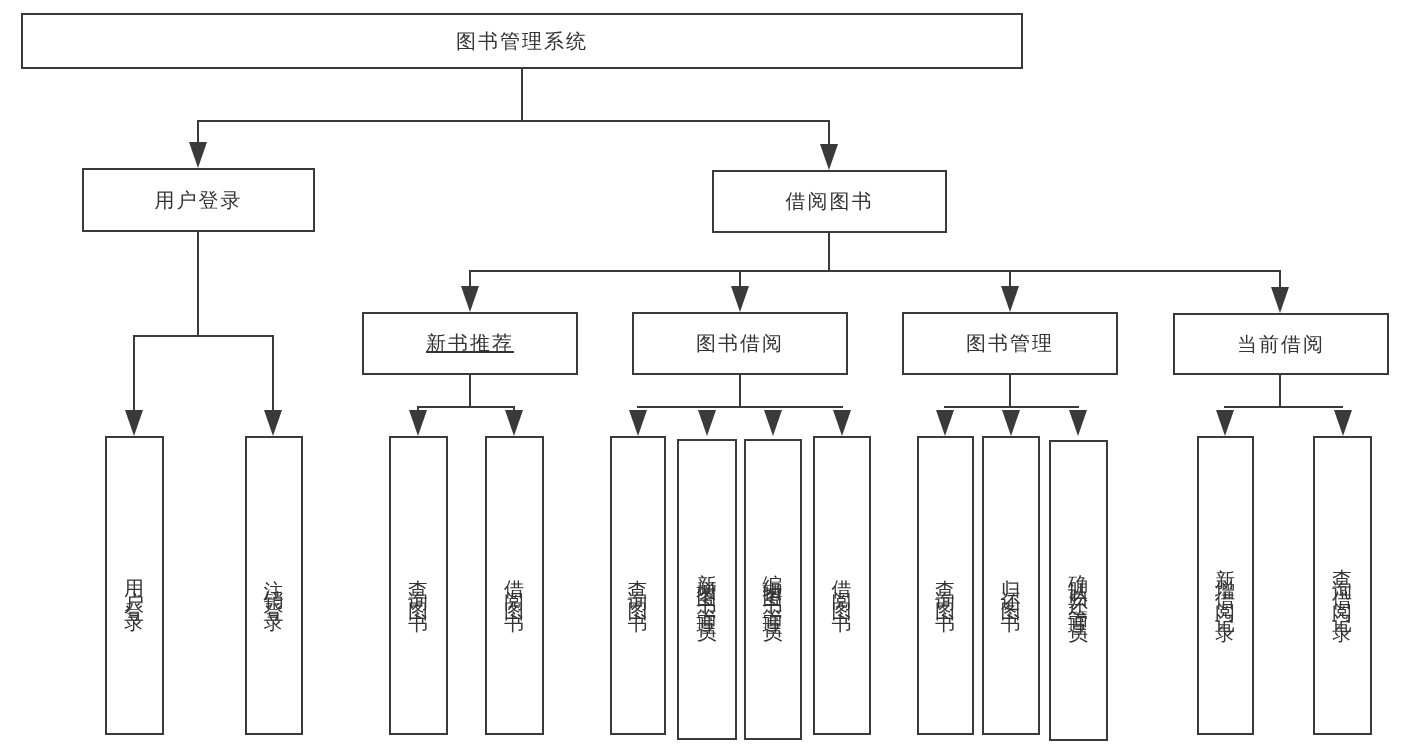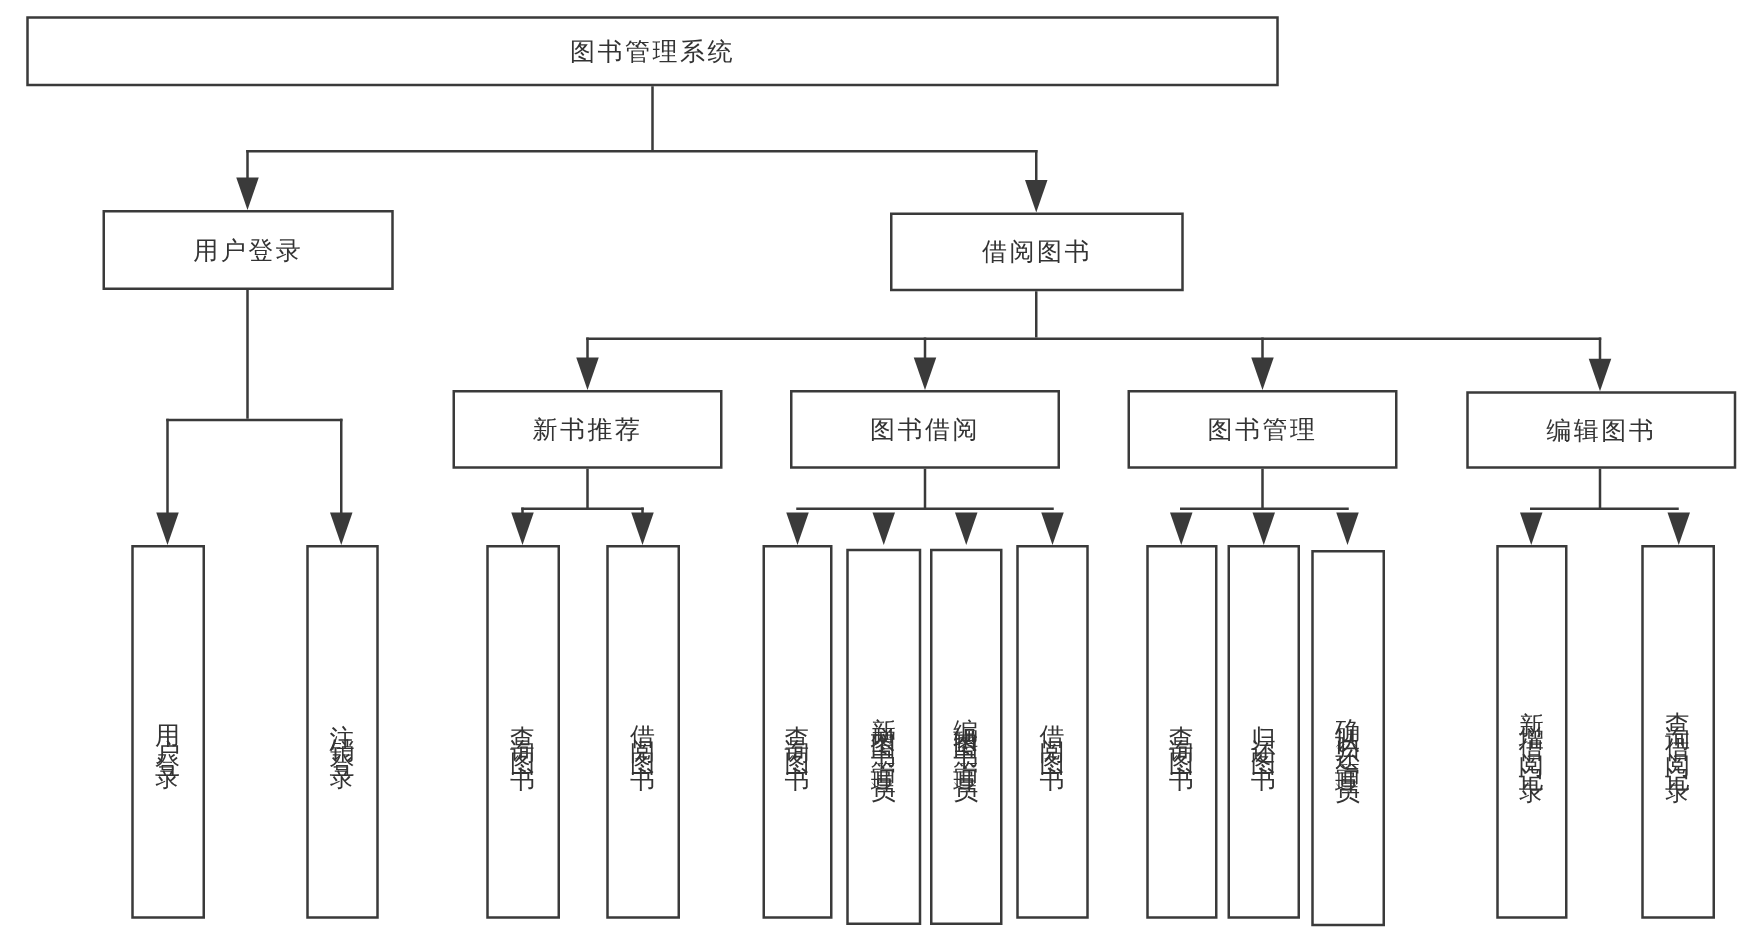--- a/index.html
+++ b/index.html
@@ -81,31 +81,31 @@
   <div class="hline" style="left:469px;top:270px;width:812px;"></div>
   <div class="vline" style="left:469px;top:270px;height:20px;"></div>
   <div class="arrow" style="left:461px;top:286px;"></div>
   <div class="vline" style="left:739px;top:270px;height:20px;"></div>
   <div class="arrow" style="left:731px;top:286px;"></div>
   <div class="vline" style="left:1009px;top:270px;height:20px;"></div>
   <div class="arrow" style="left:1001px;top:286px;"></div>
   <div class="vline" style="left:1279px;top:270px;height:20px;"></div>
   <div class="arrow" style="left:1271px;top:287px;"></div>
 
-  <div class="box hbox" style="left:362px;top:312px;width:216px;height:63px;">
+  <div class="box hbox" style="left:362px;top:312px;width:216px;height:63px;text-decoration:underline;">
     <span>新书推荐</span>
   </div>
   <div class="box hbox" style="left:632px;top:312px;width:216px;height:63px;justify-content:center;">
     <span>图书借阅</span>
   </div>
   <div class="box hbox" style="left:902px;top:312px;width:216px;height:63px;">
     <span>图书管理</span>
   </div>
   <div class="box hbox" style="left:1173px;top:313px;width:216px;height:62px;">
-    <span>编辑图书</span>
+    <span>当前借阅</span>
   </div>
 
   <div class="vline" style="left:469px;top:375px;height:33px;"></div>
   <div class="hline" style="left:417px;top:406px;width:98px;"></div>
   <div class="vline" style="left:417px;top:406px;height:8px;"></div>
   <div class="arrow" style="left:409px;top:410px;"></div>
   <div class="vline" style="left:513px;top:406px;height:8px;"></div>
   <div class="arrow" style="left:505px;top:410px;"></div>
 
   <div class="vline" style="left:739px;top:375px;height:33px;"></div>

